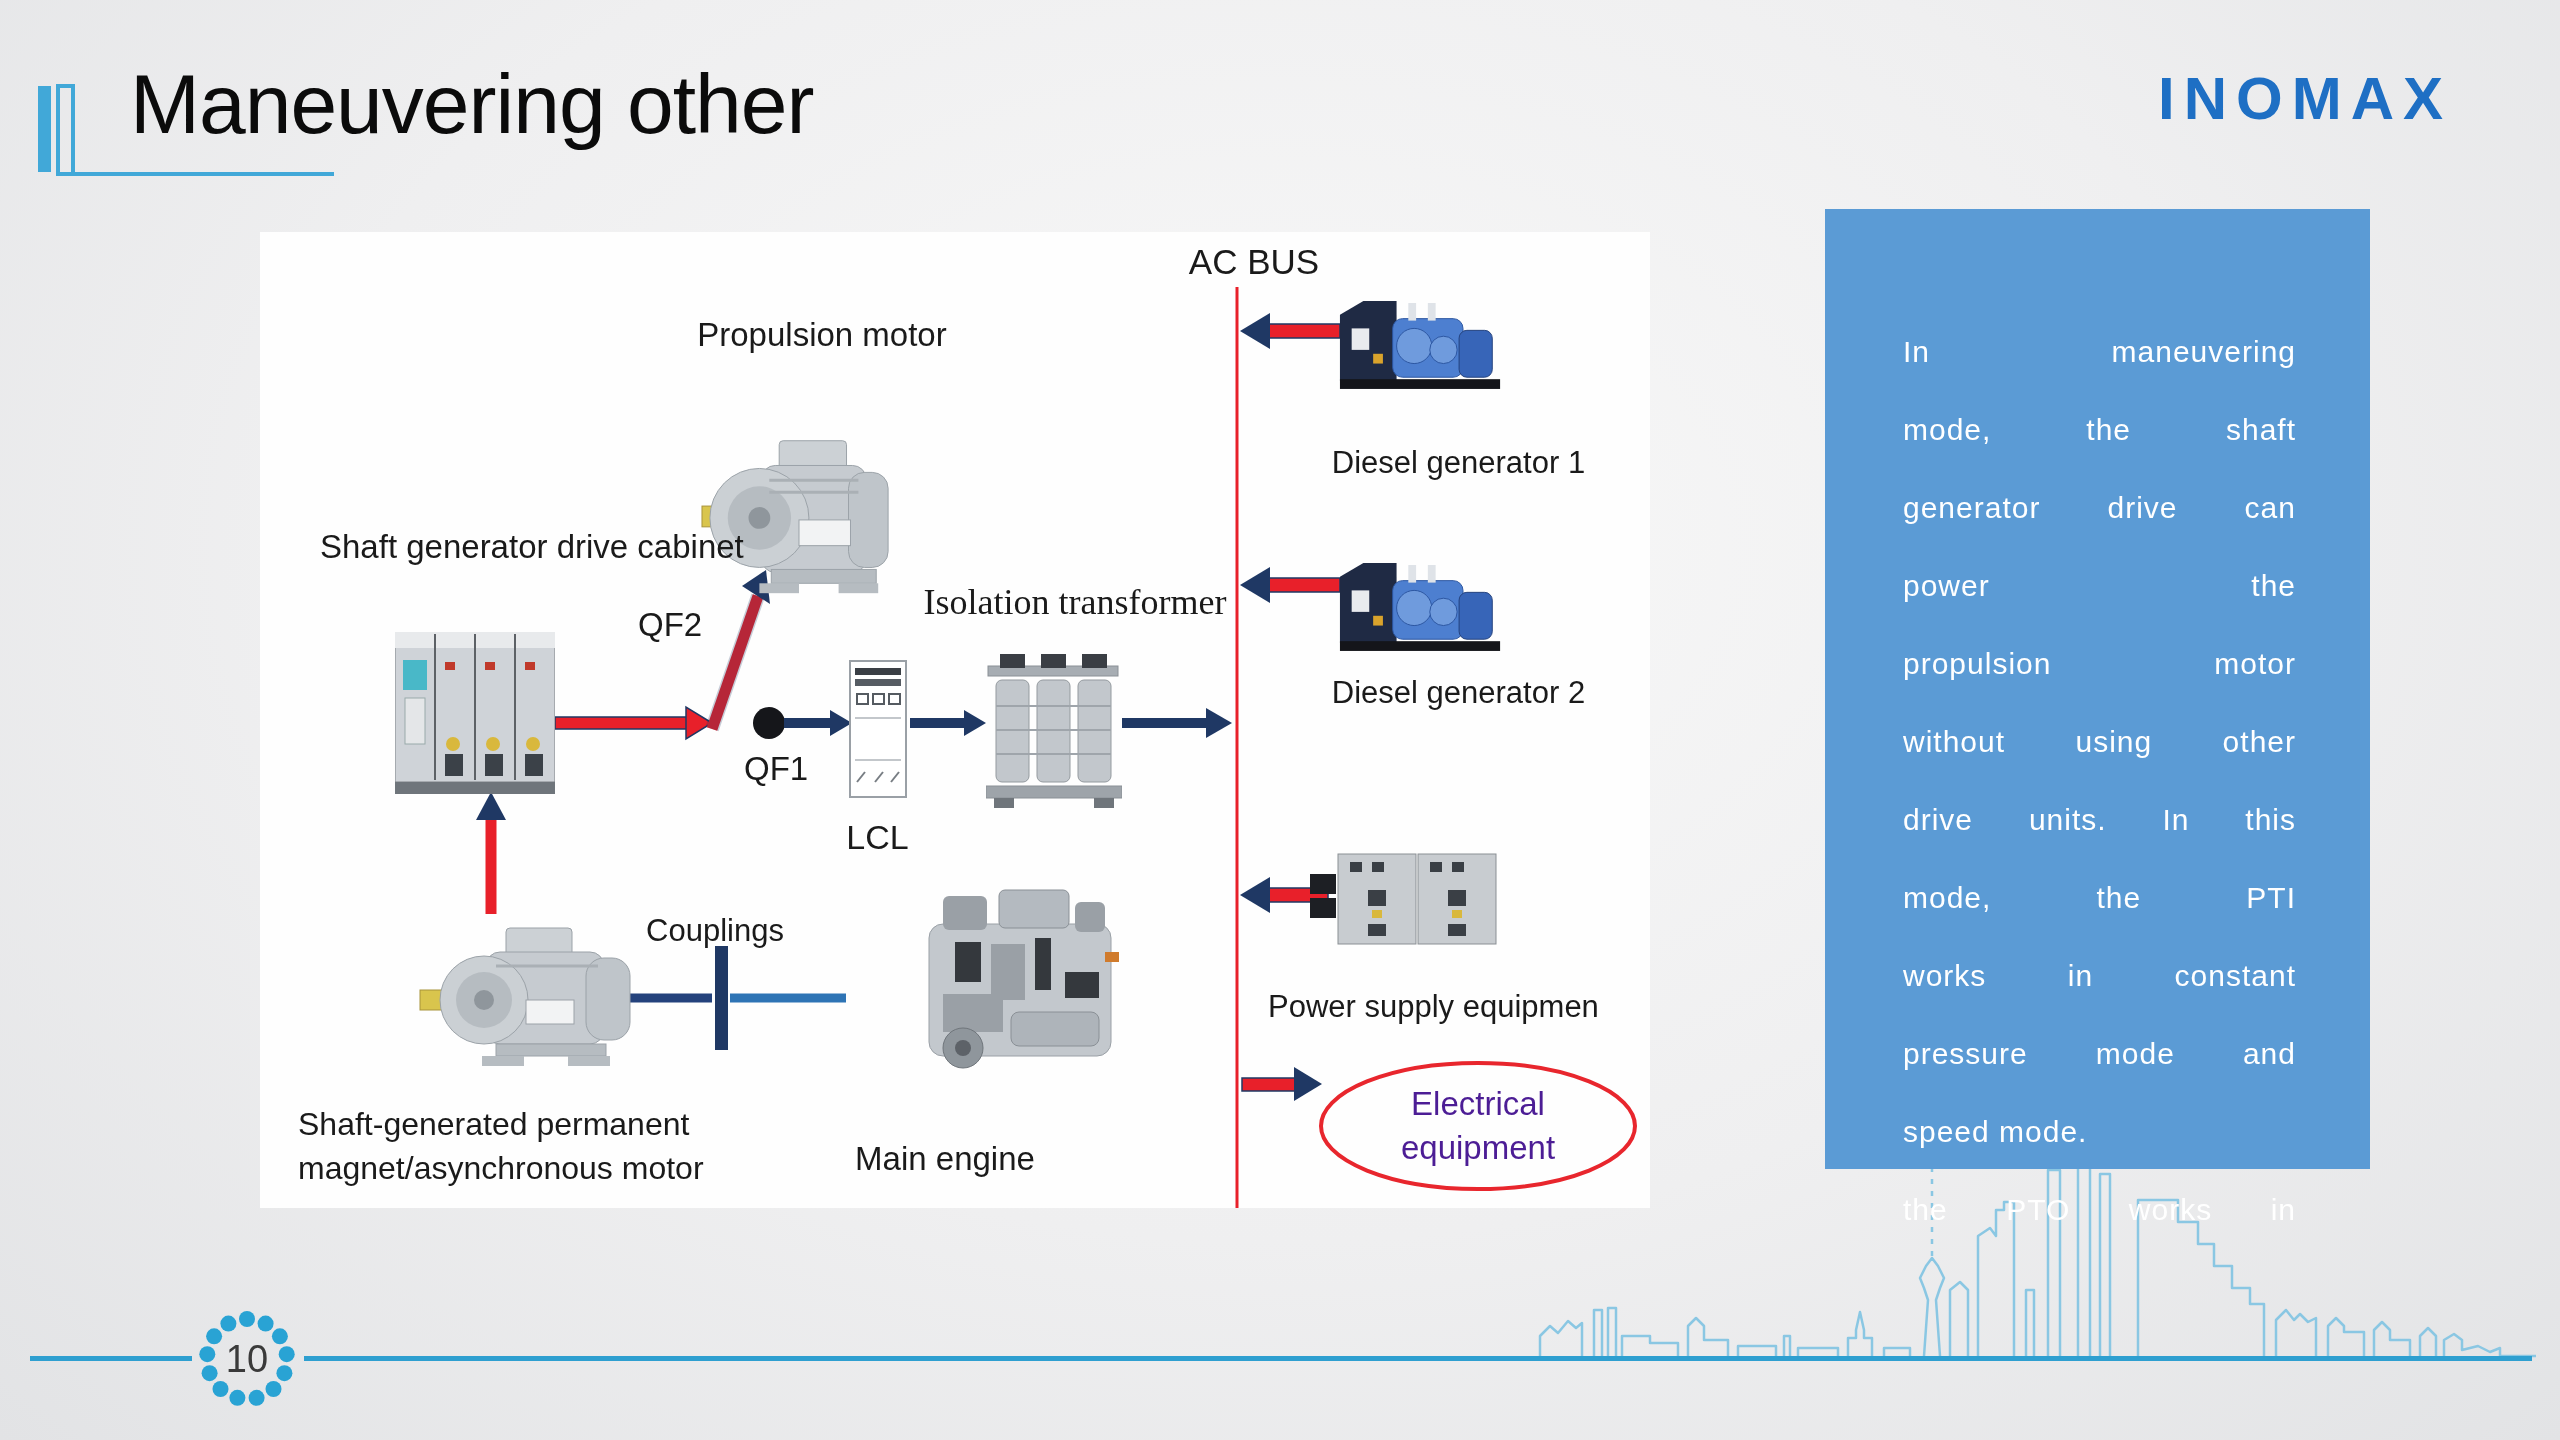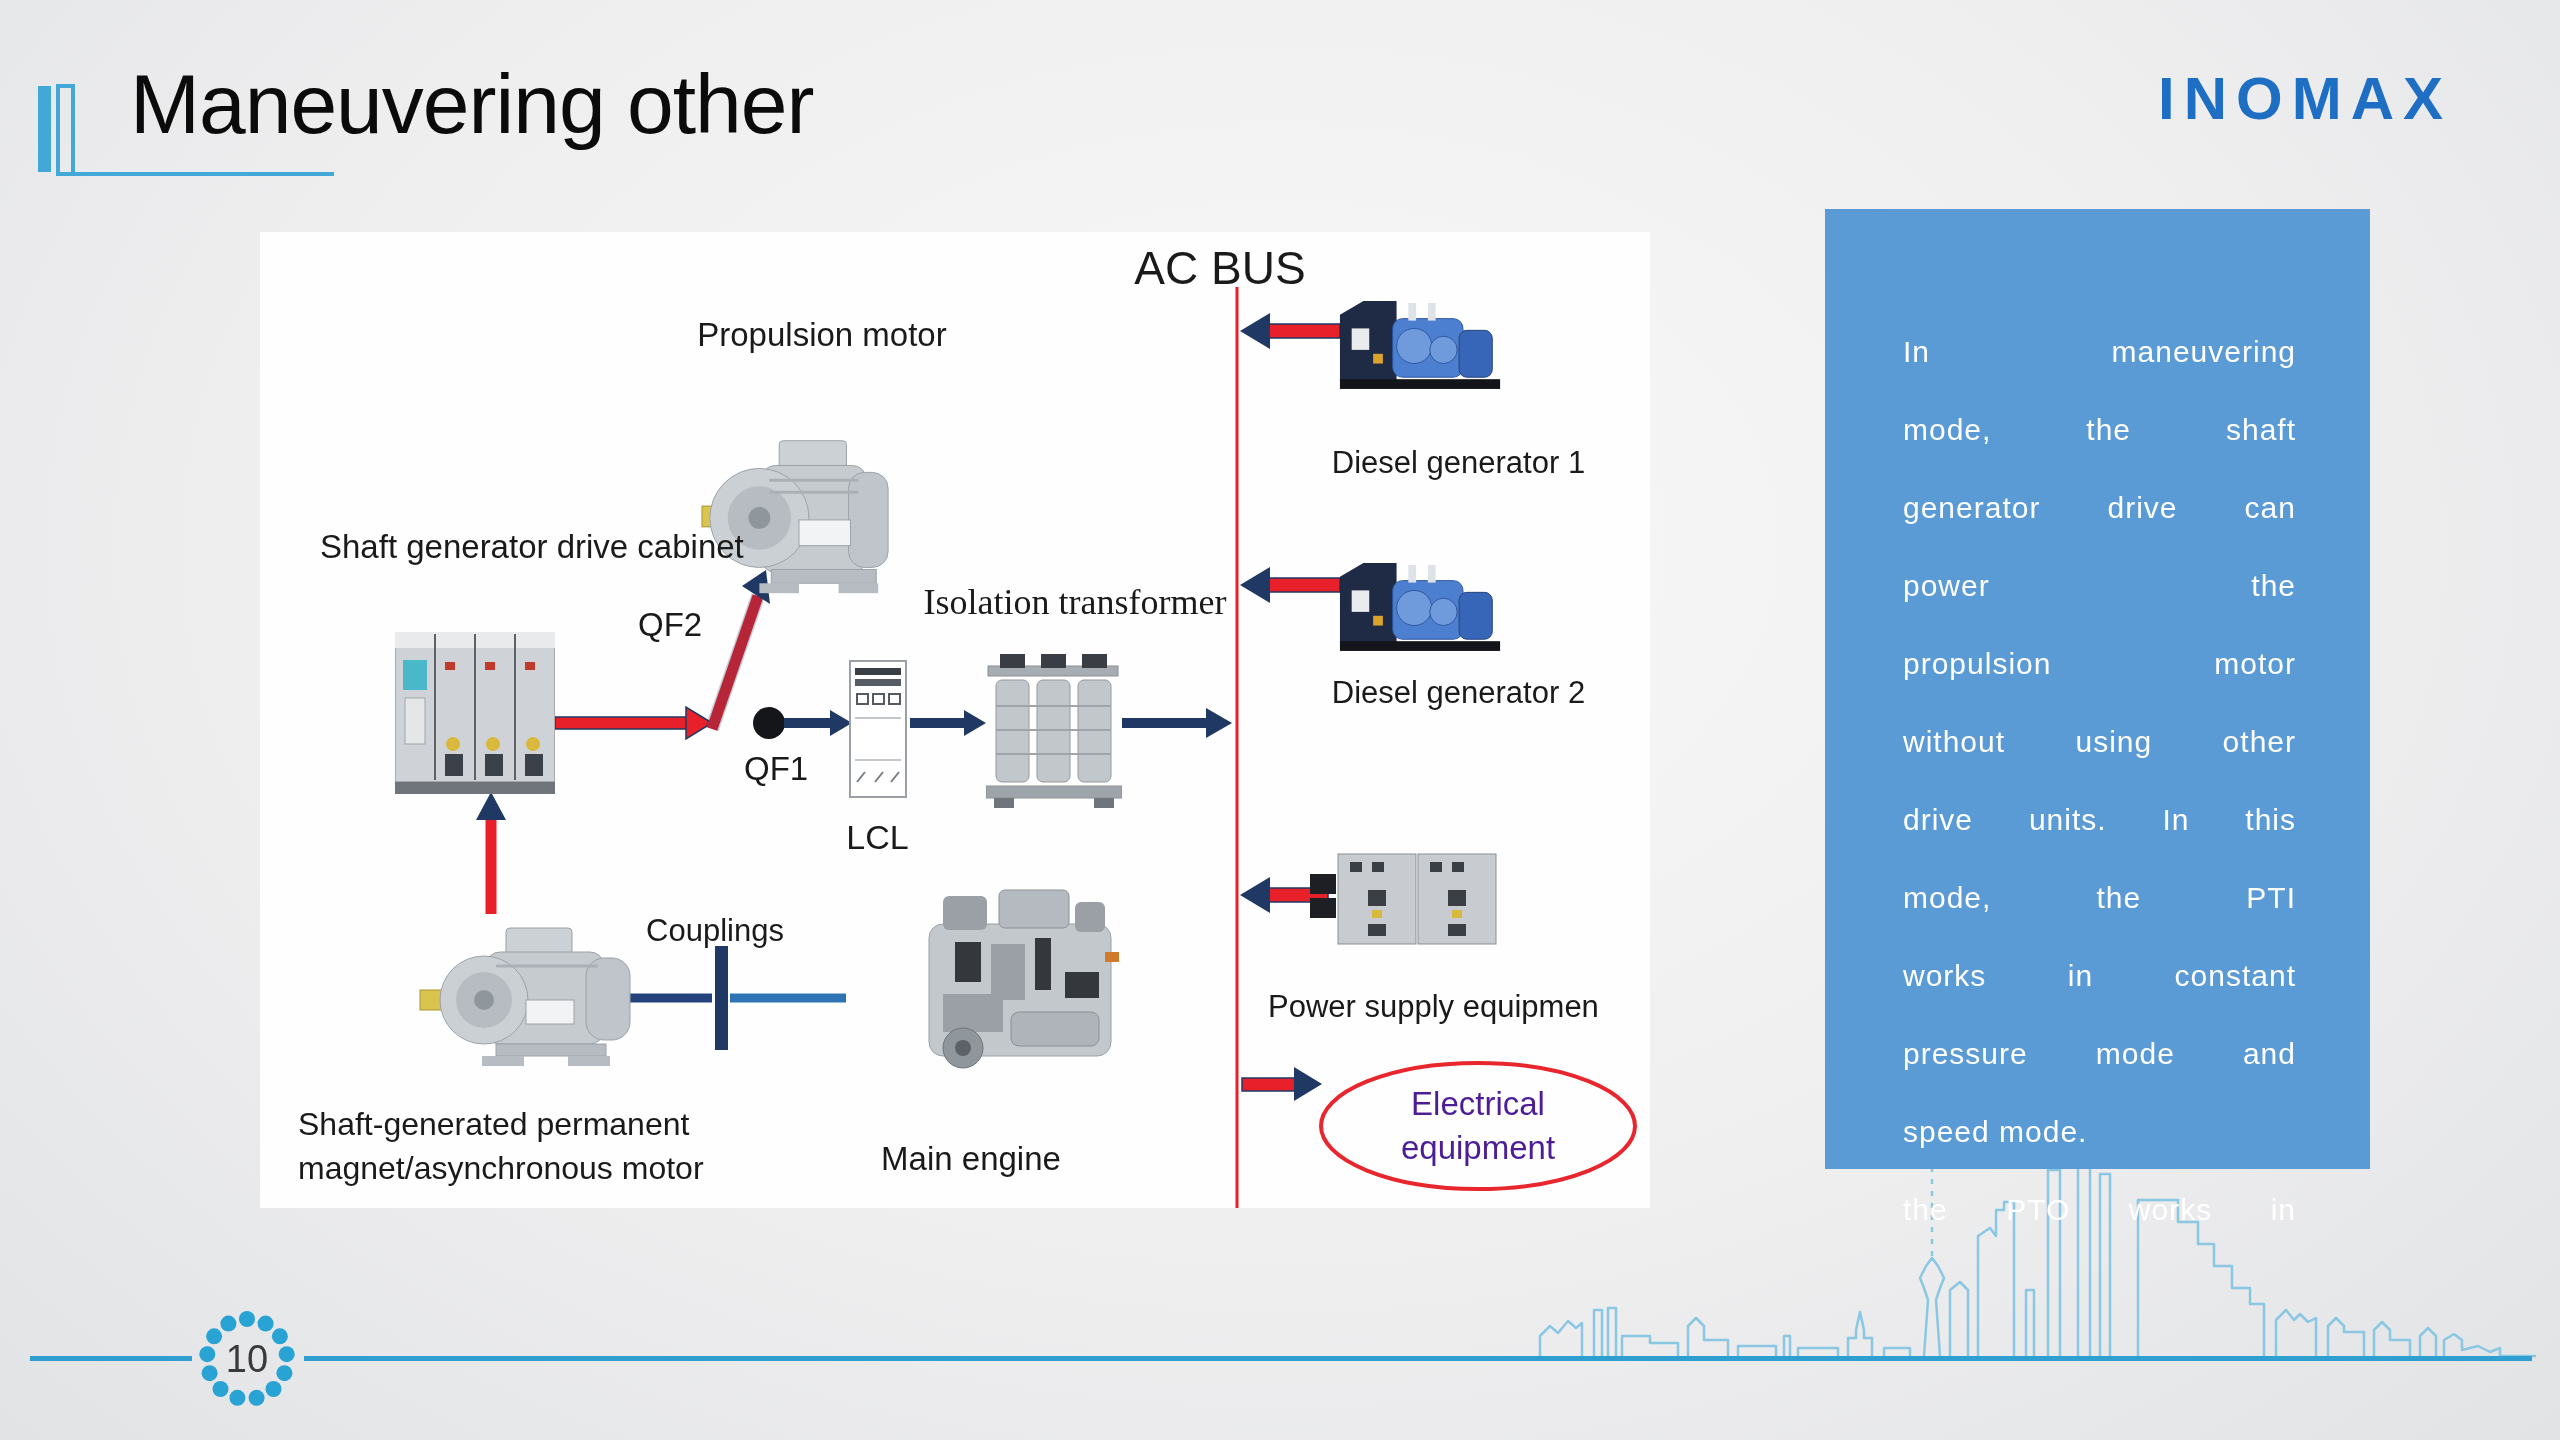--- a/index.html
+++ b/index.html
@@ -294,32 +294,32 @@
       <circle cx="66" cy="88" r="44" fill="#cbd0d4" stroke="#9ba2a8"></circle>
       <circle cx="66" cy="88" r="28" fill="#b6bcc1"></circle>
       <circle cx="66" cy="88" r="10" fill="#8f969c"></circle>
       <rect x="108" y="88" width="48" height="24" fill="#f2f3f4" stroke="#9ba2a8"></rect>
       <line x1="78" y1="54" x2="180" y2="54" stroke="#aab0b5" stroke-width="3"></line>
       <rect x="78" y="132" width="110" height="12" fill="#b6bcc1" stroke="#9ba2a8"></rect>
       <rect x="64" y="144" width="42" height="10" fill="#b6bcc1"></rect>
         <rect x="150" y="144" width="42" height="10" fill="#b6bcc1"></rect>
     </svg>
 
-    <div class="lbl center" style="left:860px;top:8px;width:200px;font-size:46px;">AC BUS</div>
+    <div class="lbl center" style="left:894px;top:8px;width:200px;font-size:35px;">AC BUS</div>
     <div class="lbl center" style="left:412px;top:82px;width:300px;font-size:33px;">Propulsion motor</div>
     <div class="lbl" style="left:60px;top:294px;font-size:33px;">Shaft generator drive cabinet</div>
     <div class="lbl" style="left:378px;top:372px;font-size:33px;">QF2</div>
     <div class="lbl center" style="left:650px;top:348px;width:330px;font-size:36px;font-family:Liberation Serif, serif;">Isolation transformer</div>
     <div class="lbl" style="left:484px;top:516px;font-size:33px;">QF1</div>
     <div class="lbl center" style="left:565px;top:584px;width:105px;font-size:34px;">LCL</div>
     <div class="lbl center" style="left:1046px;top:212px;width:305px;">Diesel generator 1</div>
     <div class="lbl center" style="left:1046px;top:442px;width:305px;">Diesel generator 2</div>
     <div class="lbl" style="left:1008px;top:756px;">Power supply equipmen</div>
     <div class="lbl center" style="left:355px;top:680px;width:200px;">Couplings</div>
-    <div class="lbl center" style="left:591px;top:906px;width:240px;font-size:33px;">Main engine</div>
+    <div class="lbl center" style="left:565px;top:906px;width:240px;font-size:33px;">Main engine</div>
     <div class="lbl wrap" style="left:38px;top:870px;width:475px;font-size:32px;line-height:44px;">Shaft-generated permanent magnet/asynchronous motor</div>
     <div class="lbl wrap red center" style="left:1093px;top:850px;width:250px;font-size:33px;line-height:44px;">Electrical equipment</div>
   </div>
 
   <div class="info-panel">
     <div class="info-line">In maneuvering</div>
     <div class="info-line">mode, the shaft</div>
     <div class="info-line">generator drive can</div>
     <div class="info-line">power the</div>
     <div class="info-line">propulsion motor</div>

